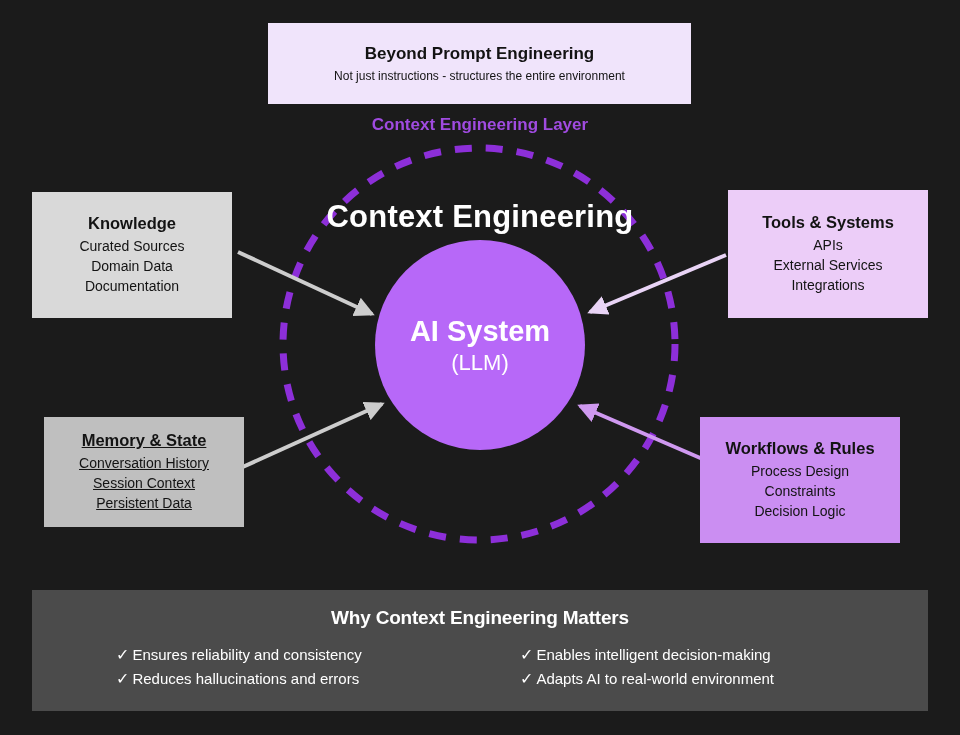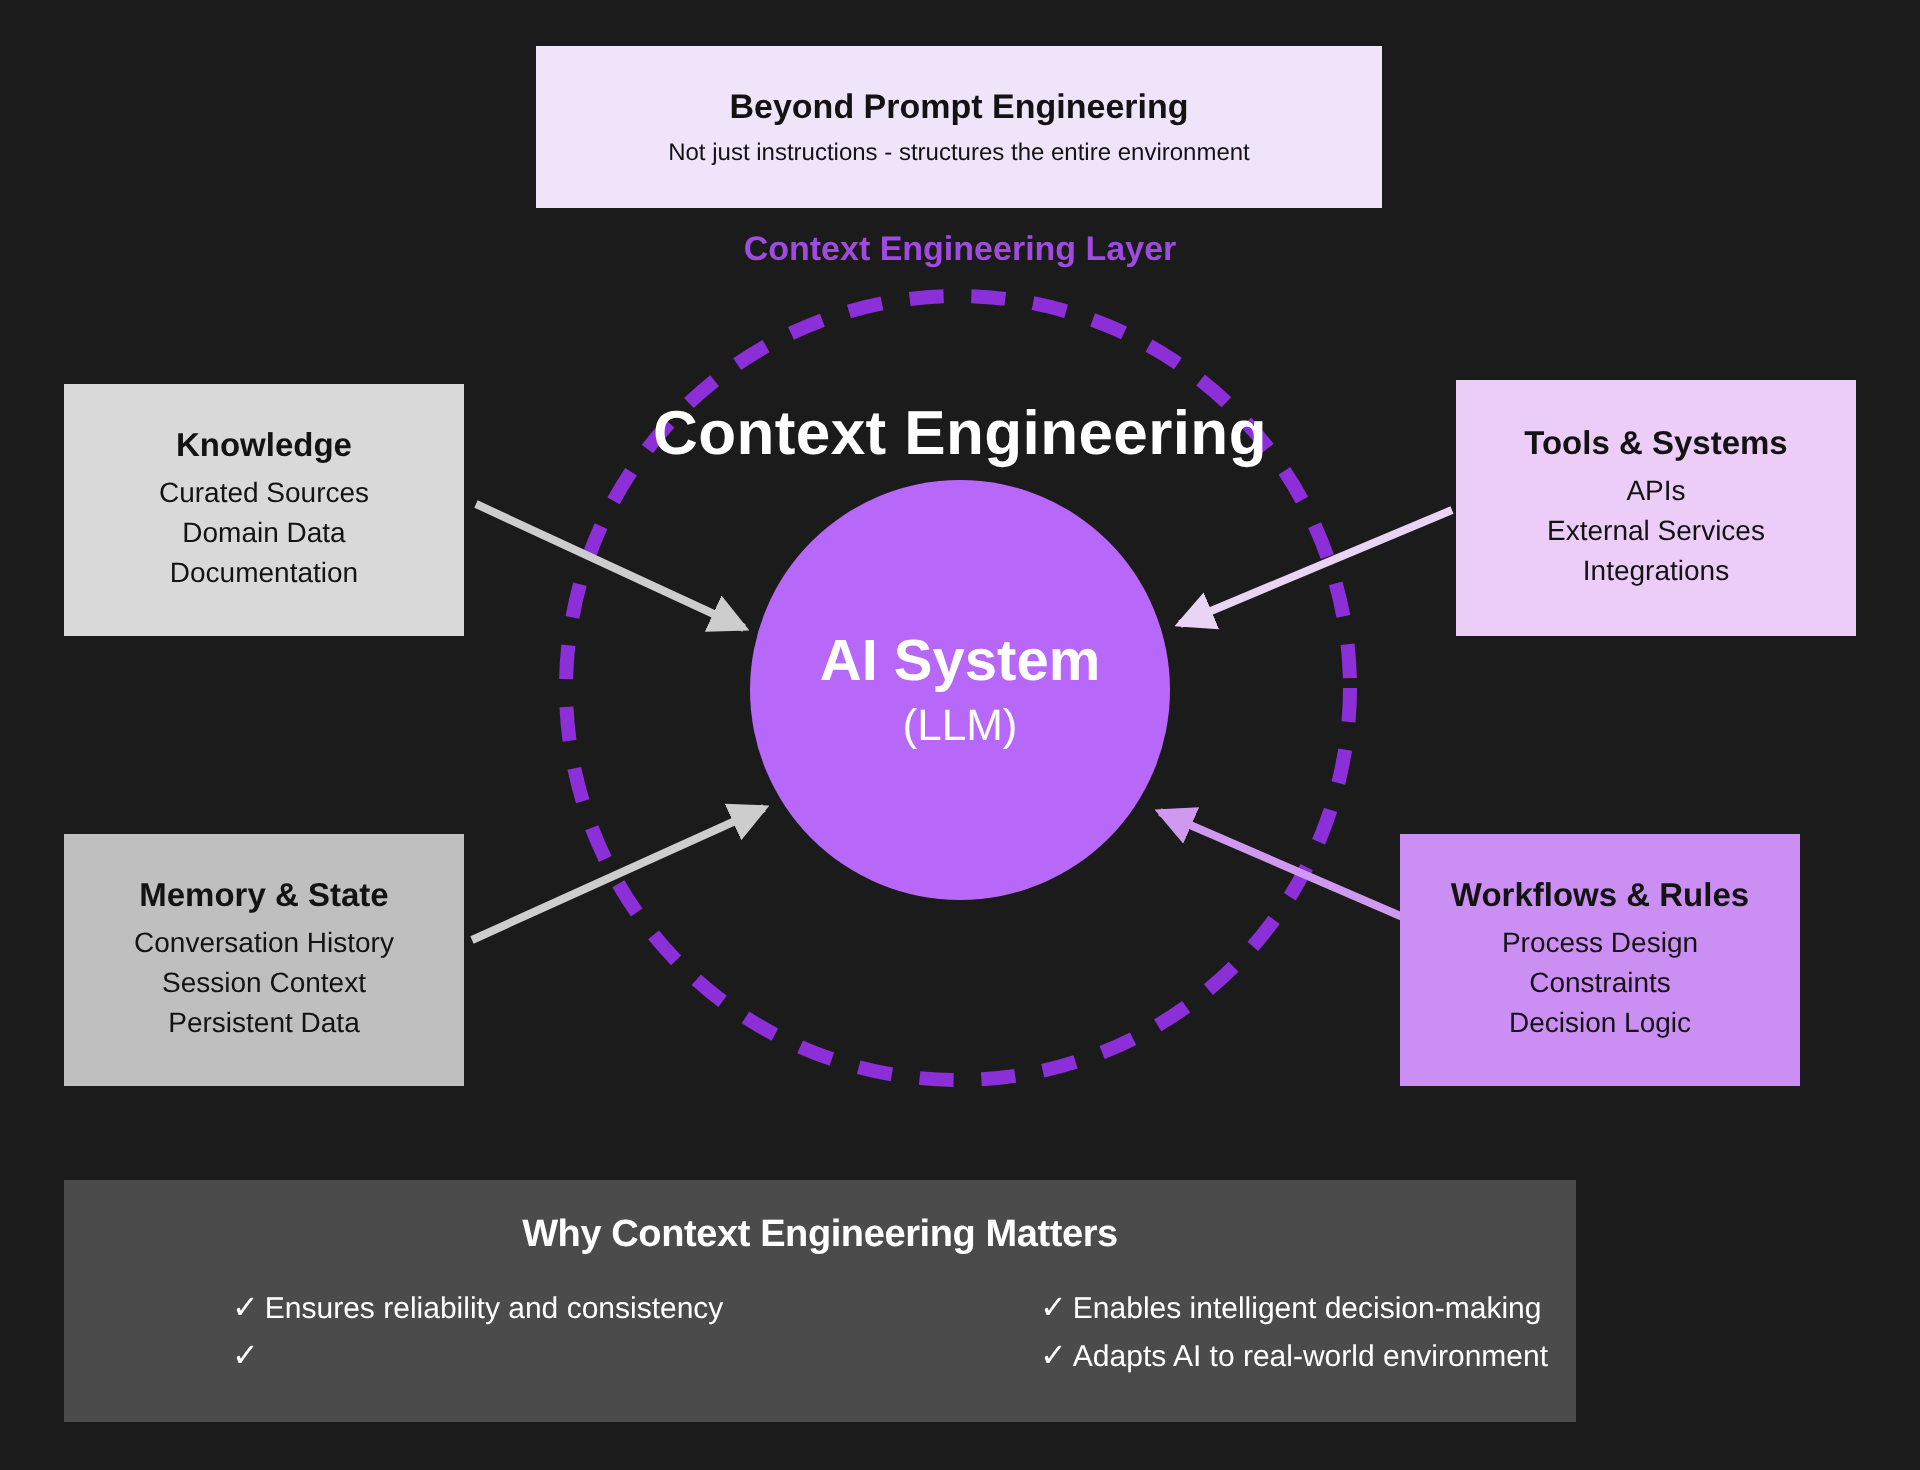--- a/index.html
+++ b/index.html
@@ -37,24 +37,24 @@
     color:var(--text-light);}
   .center-title{font-size:29px;font-weight:bold;}
   .center-sub{font-size:22px;margin-top:2px;}
 
   .node{position:absolute;width:200px;display:flex;flex-direction:column;align-items:center;justify-content:center;
     color:var(--text-dark);}
   .node-title{font-size:16.5px;font-weight:bold;margin-bottom:3px;}
   .node-item{font-size:14px;line-height:20px;}
   .node-knowledge{left:32px;top:192px;height:126px;background:var(--box-light-gray);}
   .node-tools{left:728px;top:190px;height:128px;background:var(--box-lavender);}
-  .node-memory{left:32px;top:417px;height:126px;background:var(--box-gray);}
+  .node-memory{left:44px;top:417px;height:110px;background:var(--box-gray);text-decoration:underline;}
   .node-workflows{left:700px;top:417px;height:126px;background:var(--box-purple);}
 
-  .footer{position:absolute;left:32px;top:590px;width:756px;height:121px;background:var(--footer-bg);
+  .footer{position:absolute;left:32px;top:590px;width:896px;height:121px;background:var(--footer-bg);
     color:var(--text-light);}
   .footer-title{text-align:center;font-size:19px;font-weight:bold;margin-top:17px;letter-spacing:-0.2px;}
   .benefit-cols{display:flex;padding-left:84px;margin-top:14px;}
   .benefit-col{width:404px;}
   .benefit-col:last-child{width:auto;}
   .benefit{font-size:15px;line-height:24px;display:flex;align-items:center;}
   .check{font-size:16px;margin-right:3px;}
 </style>
 </head>
 <body>
@@ -125,20 +125,21 @@
   <div class="footer">
     <div class="footer-title">Why Context Engineering Matters</div>
     <div class="benefit-cols">
       <div class="benefit-col">
         <div class="benefit">
           <span class="check">✓</span>
           <span>Ensures reliability and consistency</span>
         </div>
         <div class="benefit">
           <span class="check">✓</span>
+          <span>Reduces hallucinations and errors</span>
         </div>
       </div>
       <div class="benefit-col">
         <div class="benefit">
           <span class="check">✓</span>
           <span>Enables intelligent decision-making</span>
         </div>
         <div class="benefit">
           <span class="check">✓</span>
           <span>Adapts AI to real-world environment</span>

